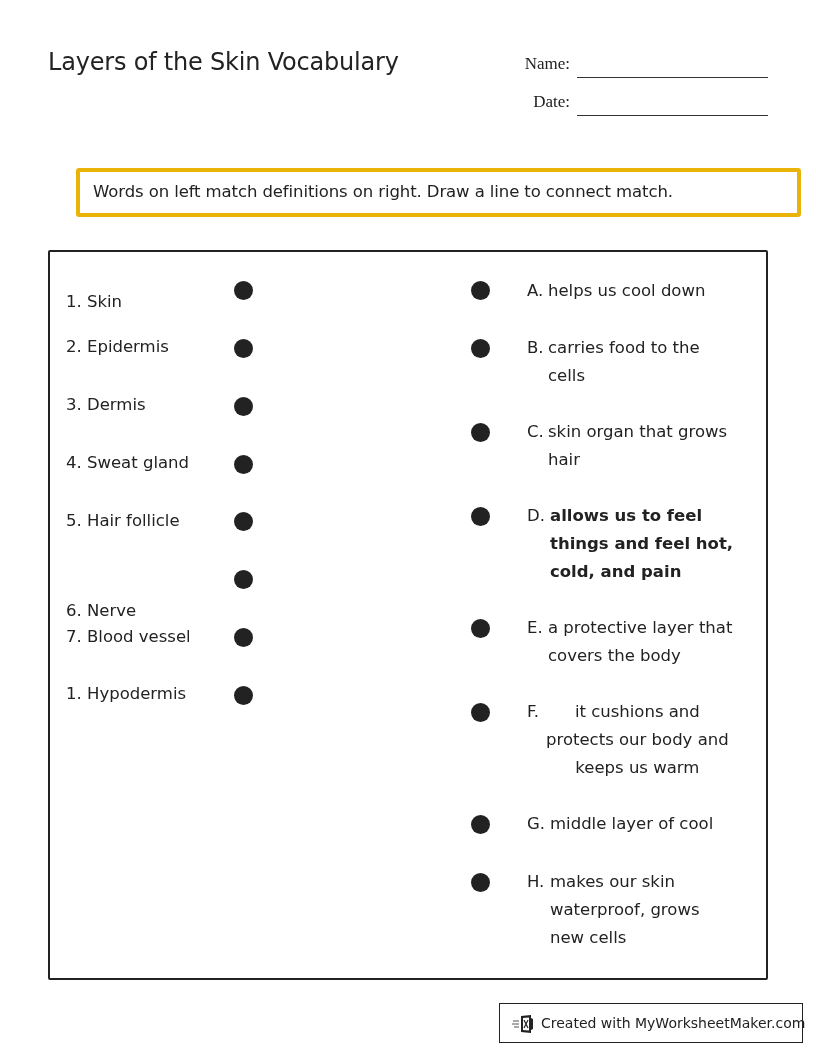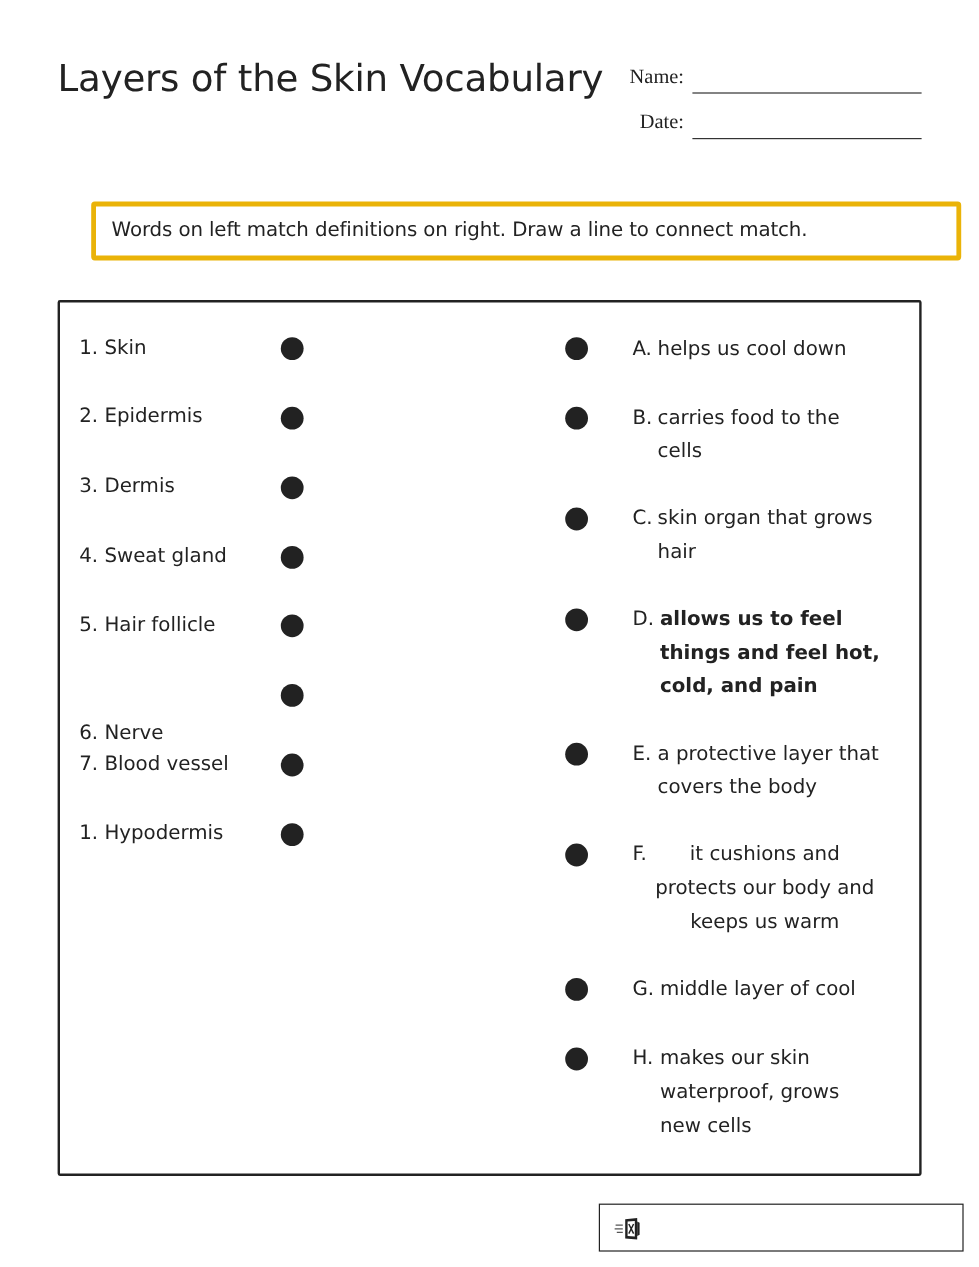--- a/index.html
+++ b/index.html
@@ -1,18 +1,18 @@
 <!DOCTYPE html>
 <html><head>
   <meta charset="utf-8">
   <style>
     html, body { margin: 0; padding: 0; background: #ffffff; }
     body { width: 816px; height: 1056px; position: relative; overflow: hidden;
       font-family: "DejaVu Sans", sans-serif; color: #222222; }
-    .title { position: absolute; left: 48px; top: 48px; font-size: 31px; font-weight: normal;
+    .title { position: absolute; left: 48px; top: 48px; font-size: 24px; font-weight: normal;
       letter-spacing: -0.2px; color: #222; white-space: nowrap; margin: 0; }
     .field { position: absolute; left: 500px; width: 268px; height: 30px; text-decoration: underline; }
     .field .lbl { position: absolute; right: 198px; bottom: 4px;
       font-family: "Liberation Serif", serif; font-size: 17px; color: #222; }
     .field .line { position: absolute; left: 77px; right: 0; bottom: 0; border-bottom: 1.3px solid #333; }
     .instr { position: absolute; left: 48px; top: 168px; width: 717px; height: 41px;
       border: 4px solid #eab308; border-radius: 3px; box-sizing: content-box; margin-left: 28px; }
     .instr span { position: absolute; left: 13px; top: 10px; font-size: 16.5px; color: #222; white-space: nowrap;
       letter-spacing: -0.1px; }
     .main { position: absolute; left: 48px; top: 250px; width: 716px; height: 726px;
@@ -40,21 +40,21 @@
   <span class="lbl">Date:</span>
   <div class="line"></div>
 </div>
 
 <div class="instr">
   <span>Words on left match definitions on right. Draw a line to connect match.</span>
 </div>
 
 <div class="main"></div>
 
-<span class="term" style="top:280px;">1. Skin</span>
+<span class="term" style="top:292px;">1. Skin</span>
 <span class="term" style="top:337px;">2. Epidermis</span>
 <span class="term" style="top:395px;">3. Dermis</span>
 <span class="term" style="top:453px;">4. Sweat gland</span>
 <span class="term" style="top:511px;text-align:right;">5. Hair follicle</span>
 <span class="term" style="top:601px;">6. Nerve</span>
 <span class="term" style="top:627px;">7. Blood vessel</span>
 <span class="term" style="top:684px;">1. Hypodermis</span>
 
 <div class="dot" style="left:234px; top:281px;"></div>
 <div class="dot" style="left:234px; top:339px;"></div>
@@ -121,13 +121,14 @@
     <svg width="24" height="20" viewBox="0 0 24 20">
       <line x1="1" y1="7" x2="7" y2="7" stroke="#555" stroke-width="1"></line>
       <line x1="0" y1="10" x2="7" y2="10" stroke="#555" stroke-width="1"></line>
       <line x1="2" y1="13" x2="7" y2="13" stroke="#555" stroke-width="1"></line>
       <path d="M9 2 L19 1 L19 19 L9 18 Z" fill="#222"></path>
       <path d="M11 4 L17 3.5 L17 16.5 L11 16 Z" fill="#fff"></path>
       <path d="M12 6 L16 14 M16 6 L12 14" stroke="#222" stroke-width="1.2"></path>
       <path d="M19 4 L21 5 L21 15 L19 16 Z" fill="#222"></path>
     </svg>
   </span>
+  <span class="ftxt">Created with MyWorksheetMaker.com</span>
 </div>
 
 </body></html>

